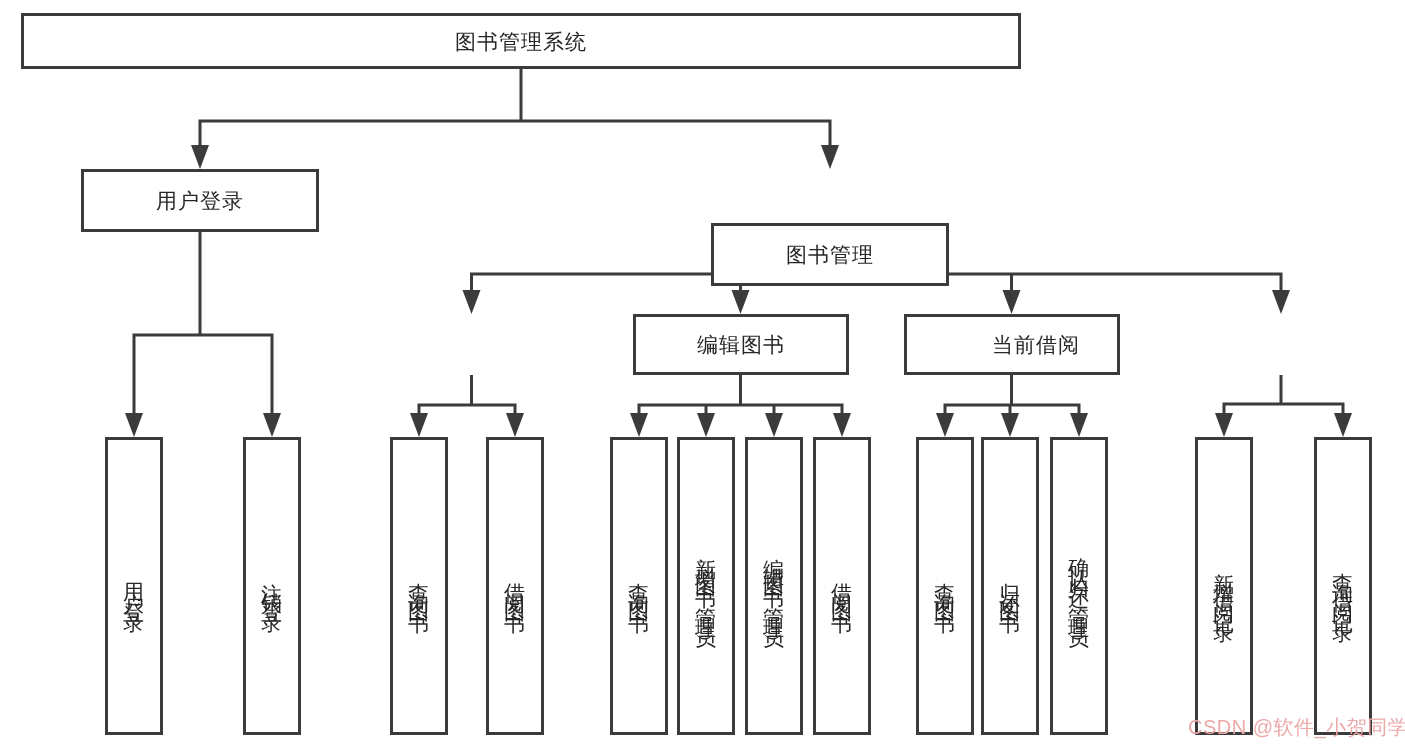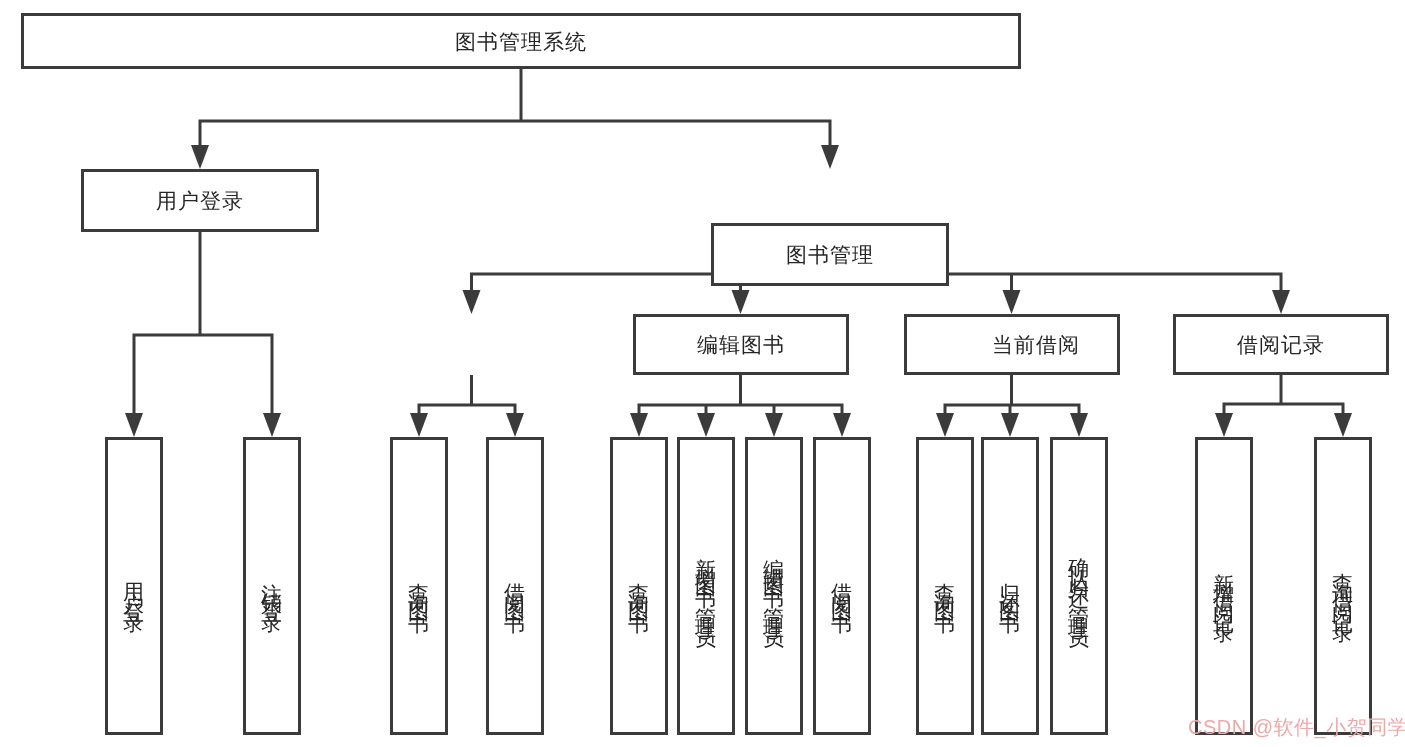--- a/index.html
+++ b/index.html
@@ -115,23 +115,20 @@
   <div class="box h l1b">
     <span>图书管理</span>
   </div>
 
   <div class="box h l2 l2b">
     <span>编辑图书</span>
   </div>
   <div class="box h l2 l2c">
     <span>当前借阅</span>
   </div>
-  <div class="box h l2 l2d">
-    <span>借阅记录</span>
-  </div>
 
   <div class="box v leaf" style="left:105px">
     <span class="vtext">用户登录</span>
   </div>
   <div class="box v leaf" style="left:243px">
     <span class="vtext">注销登录</span>
   </div>
 
   <div class="box v leaf" style="left:390px">
     <span class="vtext">查询图书</span>

